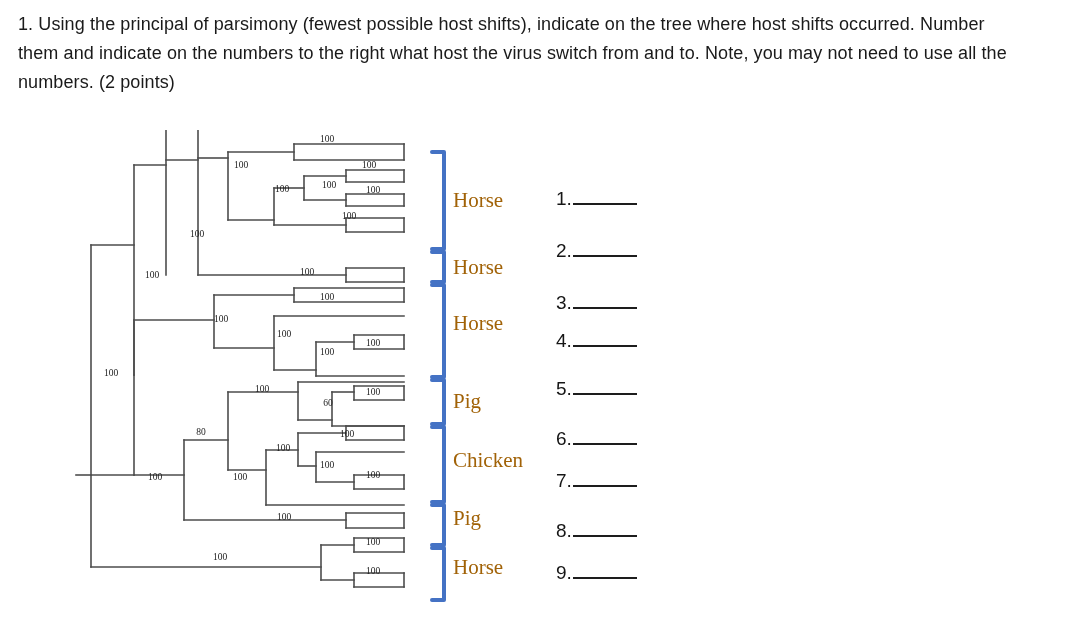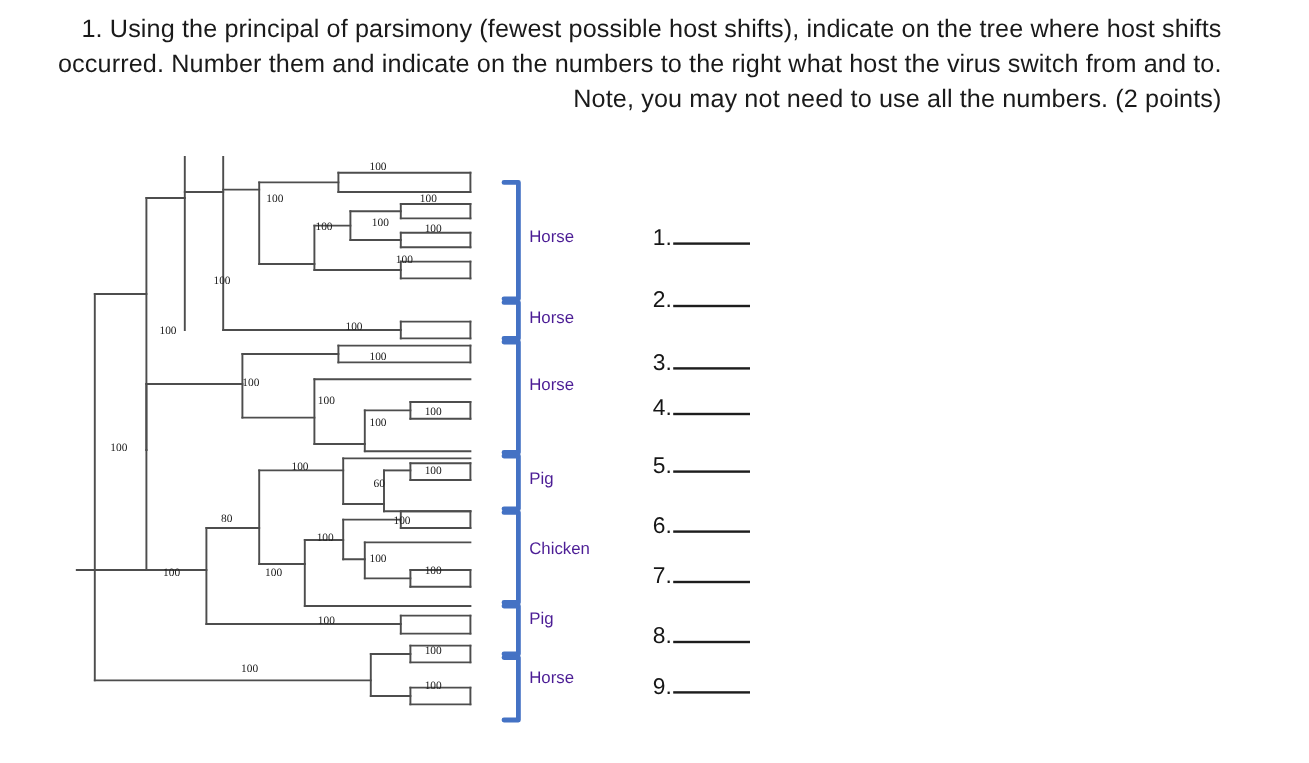--- a/index.html
+++ b/index.html
@@ -15,47 +15,46 @@
     font-family: "Liberation Sans", sans-serif;
     color: #1c1c1c;
   }
 
   
   #question-text {
     position: absolute;
     left: 18px;
     top: 10px;
     width: 1000px;
-    font-size: 21px;
+    font-size: 18px;
     line-height: 29px;
     color: #1a1a1a;
     letter-spacing: 0.1px;
-    text-align: right;
   }
 
   
   #figure {
     position: absolute;
-    left: 4px;
+    left: 16px;
     top: 130px;
     width: 964px;
     height: 506px;
   }
   #tree-svg {
     position: absolute;
     left: 0;
     top: 0;
   }
 
   
   .host-label {
     position: absolute;
-    font-size: 14px;
-    font-family: Liberation Sans, sans-serif;
-    color: #4c1d95;
+    font-size: 21px;
+    font-family: Liberation Serif, serif;
+    color: #a16207;
     white-space: nowrap;
     line-height: 1;
   }
 
   
   .blank-row {
     position: absolute;
     display: flex;
     align-items: baseline;
     white-space: nowrap;

